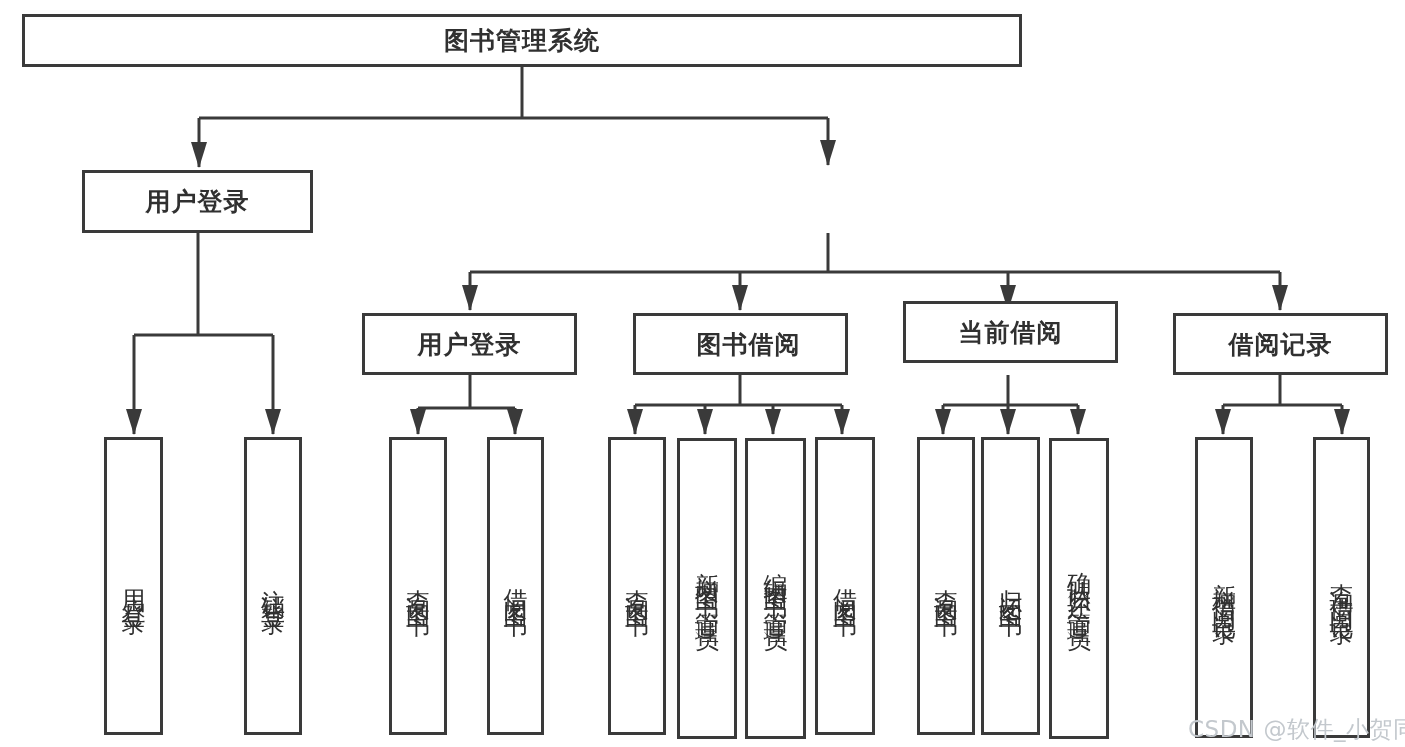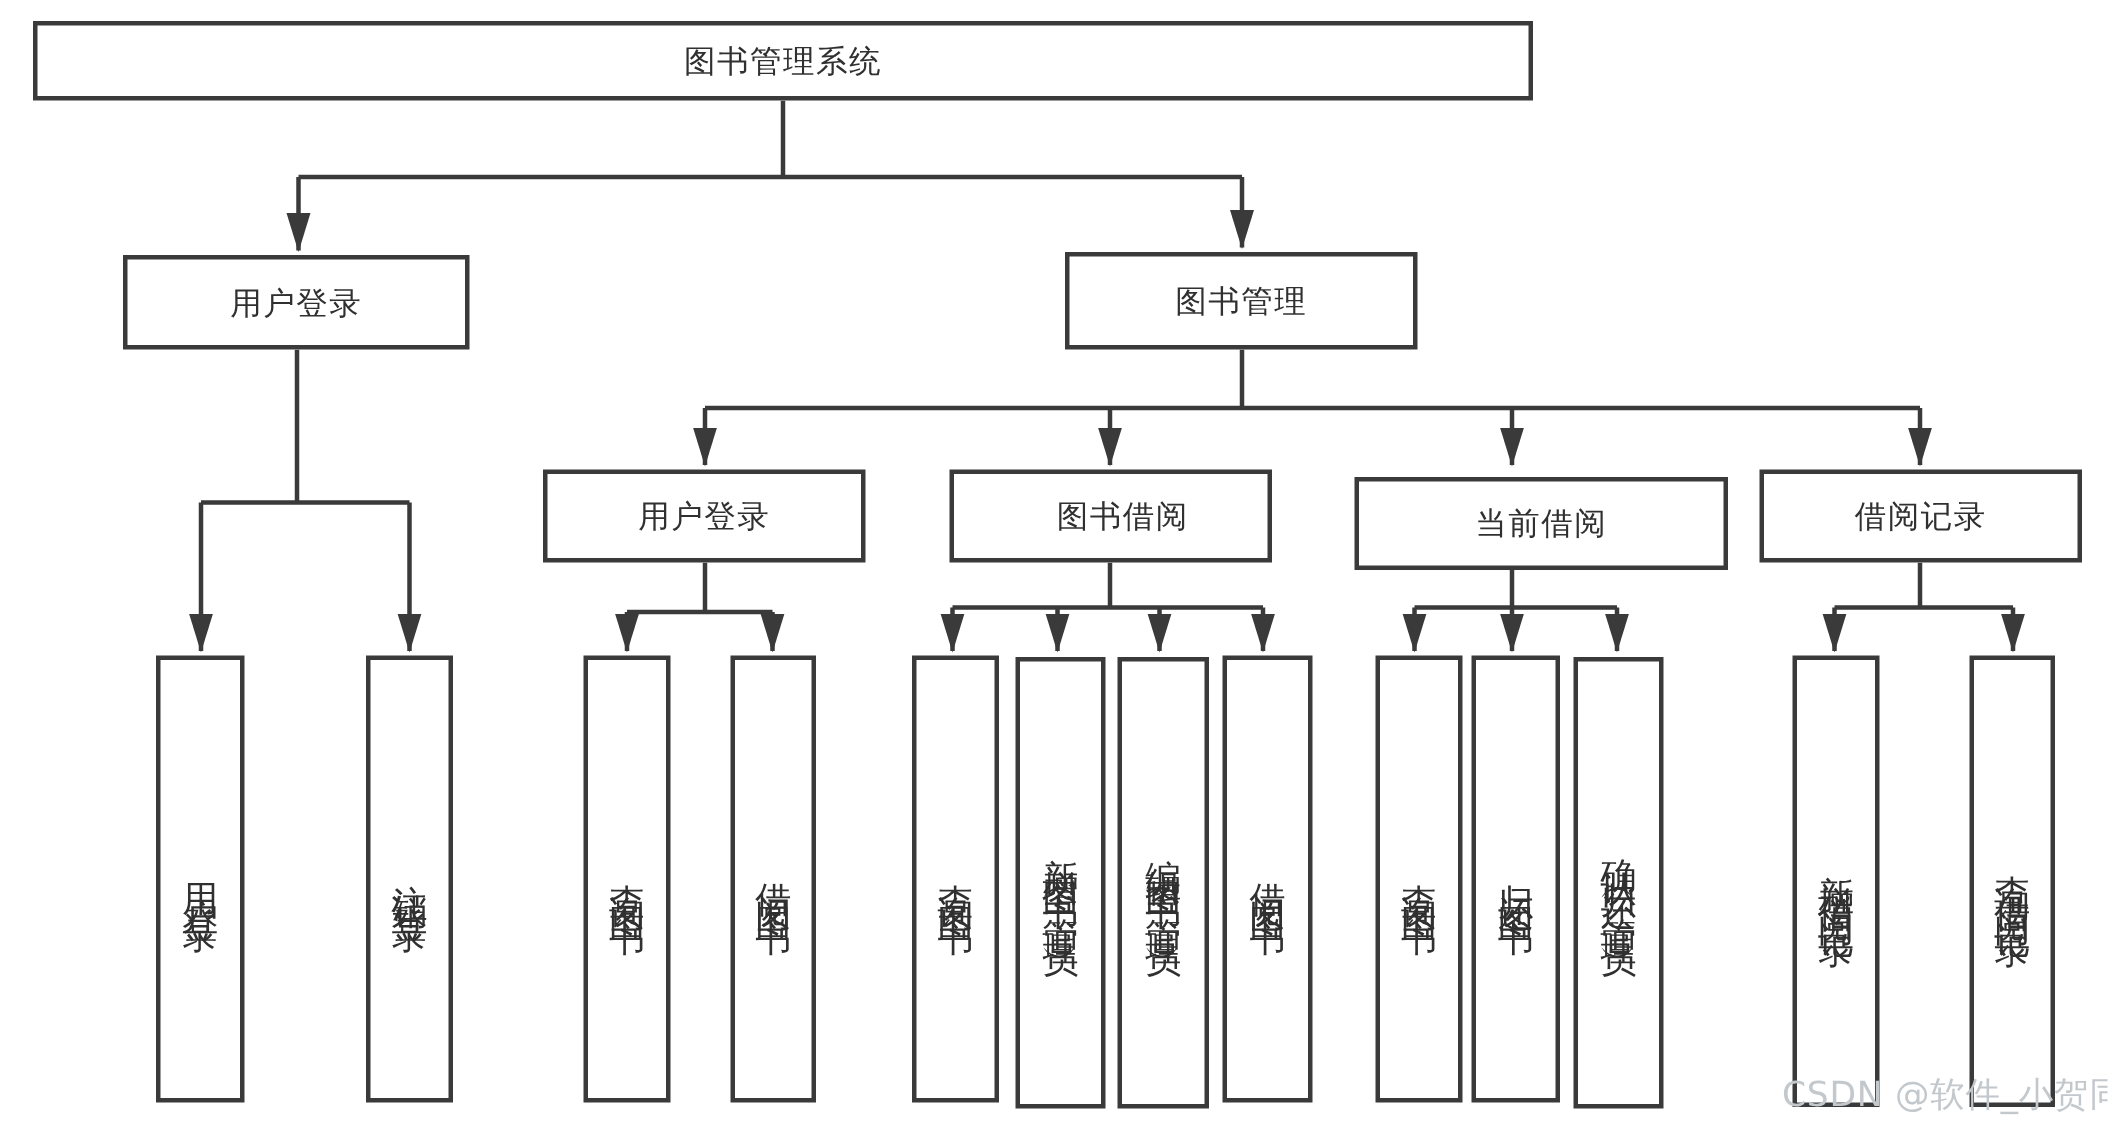--- a/index.html
+++ b/index.html
@@ -31,21 +31,21 @@
   .node {
     position: absolute;
     border: 3px solid var(--line);
     background: #fff;
     color: var(--text);
     display: flex;
     align-items: center;
     justify-content: center;
     text-align: center;
   }
-  .node.hbox { font-size: 21px; letter-spacing: 1px; }
+  .node.hbox { font-size: 25px; letter-spacing: 1px; font-weight: bold; }
   .node.leaf {
     writing-mode: vertical-rl;
     text-orientation: upright;
     font-size: 24px;
     letter-spacing: 8px;
     line-height: 1;
   }
   .watermark {
     position: absolute;
     left: 1188px;
@@ -105,25 +105,24 @@
 
     <line x1="1280" y1="375" x2="1280" y2="405"></line>
     <line x1="1223" y1="405" x2="1342" y2="405"></line>
     <line x1="1223" y1="405" x2="1223" y2="434" marker-end="url(#arrow)"></line>
     <line x1="1342" y1="405" x2="1342" y2="434" marker-end="url(#arrow)"></line>
   </svg>
 
   <div class="node hbox" style="left:22px; top:14px; width:1000px; height:53px;">图书管理系统</div>
 
   <div class="node hbox" style="left:82px; top:170px; width:231px; height:63px;">用户登录</div>
-  <div class="node hbox" style="left:710px; top:168px; width:235px; height:65px;">图书管理</div>
 
   <div class="node hbox" style="left:362px; top:313px; width:215px; height:62px;">用户登录</div>
   <div class="node hbox" style="left:633px; top:313px; width:215px; height:62px;padding-left:16px;">图书借阅</div>
-  <div class="node hbox" style="left:903px; top:318px; width:249px; height:62px;">当前借阅</div>
+  <div class="node hbox" style="left:903px; top:301px; width:215px; height:62px;">当前借阅</div>
   <div class="node hbox" style="left:1173px; top:313px; width:215px; height:62px;">借阅记录</div>
 
   <div class="node leaf" style="left:104px; top:437px; width:59px; height:298px;">用户登录</div>
   <div class="node leaf" style="left:244px; top:437px; width:58px; height:298px;">注销登录</div>
 
   <div class="node leaf" style="left:389px; top:437px; width:58px; height:298px;">查询图书</div>
   <div class="node leaf" style="left:487px; top:437px; width:57px; height:298px;">借阅图书</div>
 
   <div class="node leaf" style="left:608px; top:437px; width:58px; height:298px;">查询图书</div>
   <div class="node leaf" style="left:677px; top:438px; width:60px; height:301px;">新增图书（管理员）</div>

